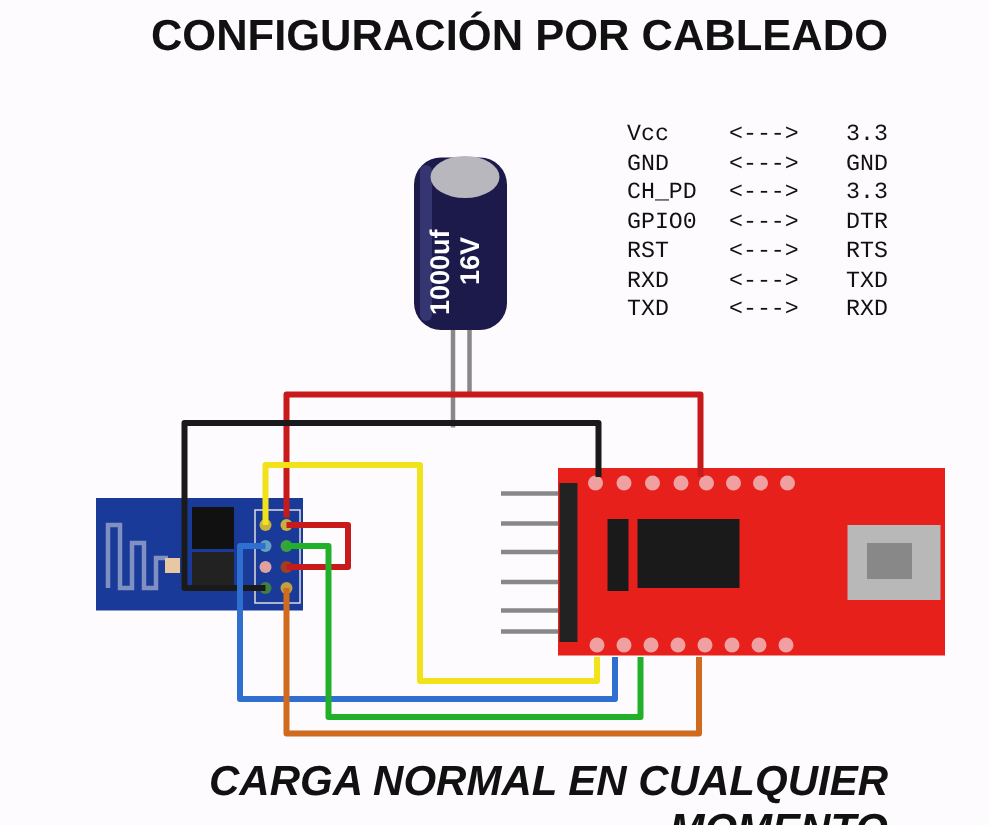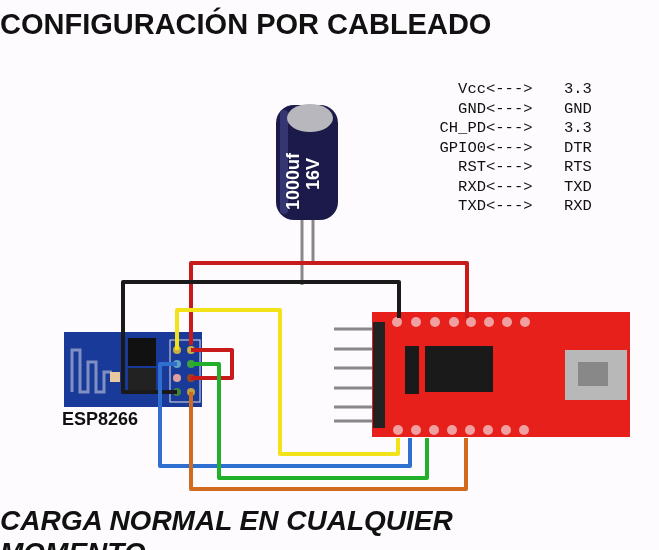--- a/index.html
+++ b/index.html
@@ -1,22 +1,22 @@
 <!DOCTYPE html>
 <html><head>
 <meta charset="utf-8">
 <style>
   html, body { margin:0; padding:0; }
   body { width:659px; height:550px; background:#fdfbfd; position:relative; overflow:hidden; font-family:"Liberation Sans", sans-serif; }
-  .title { position:absolute; left:0; width:592px; text-align:left; font-weight:bold; color:#111; font-family:"Liberation Sans", sans-serif; }
+  .title { position:absolute; left:0; width:592px; text-align:right; font-weight:bold; color:#111; font-family:"Liberation Sans", sans-serif; }
   #top-title { top:8px; font-size:29px; letter-spacing:0px; }
   #bottom-title { top:505px; font-size:28px;font-style:italic; }
   .pinmap { position:absolute; left:418px; top:80px; font-family:"Liberation Mono", monospace; font-size:15.5px; color:#111; line-height:19.5px; }
   .pinmap .row { display:flex; white-space:pre; }
-  .pinmap .c1 { width:68px;text-align:right; }
+  .pinmap .c1 { width:68px; }
   .pinmap .c2 { width:78px; }
   .esp-label { position:absolute; left:62px; top:408px; font-weight:bold; font-size:18px; color:#111; text-align:center; line-height:23px; font-family:"Liberation Sans", sans-serif; }
   svg { position:absolute; left:0; top:0; }
   .cap-text { font-family:"Liberation Sans", sans-serif; font-weight:bold; fill:#fff; }
 </style>
 </head>
 <body>
 
 <div class="title" id="top-title">CONFIGURACIÓN POR CABLEADO</div>
 
@@ -99,16 +99,15 @@
     <polyline points="191,350 232,350 232,378 191,378" stroke="#c81a1a"></polyline>
     <polyline points="177,392 123,392 123,282 399,282 399,318" stroke="#1a1a1a"></polyline>
     <polyline points="177,350 177,310 280,310 280,454 398,454 398,438" stroke="#f2e21a"></polyline>
     <polyline points="177,364 160,364 160,466 410,466 410,438" stroke="#2f6fd0"></polyline>
     <polyline points="191,364 219,364 219,478 427,478 427,438" stroke="#22b02a"></polyline>
     <polyline points="191,392 191,489 466,489 466,438" stroke="#d06a1e"></polyline>
   </g>
 </svg>
 
 <div class="esp-label">
-  <div>ESP8266</div>
 </div>
 
 <div class="title" id="bottom-title">CARGA NORMAL EN CUALQUIER MOMENTO</div>
 
 </body></html>

